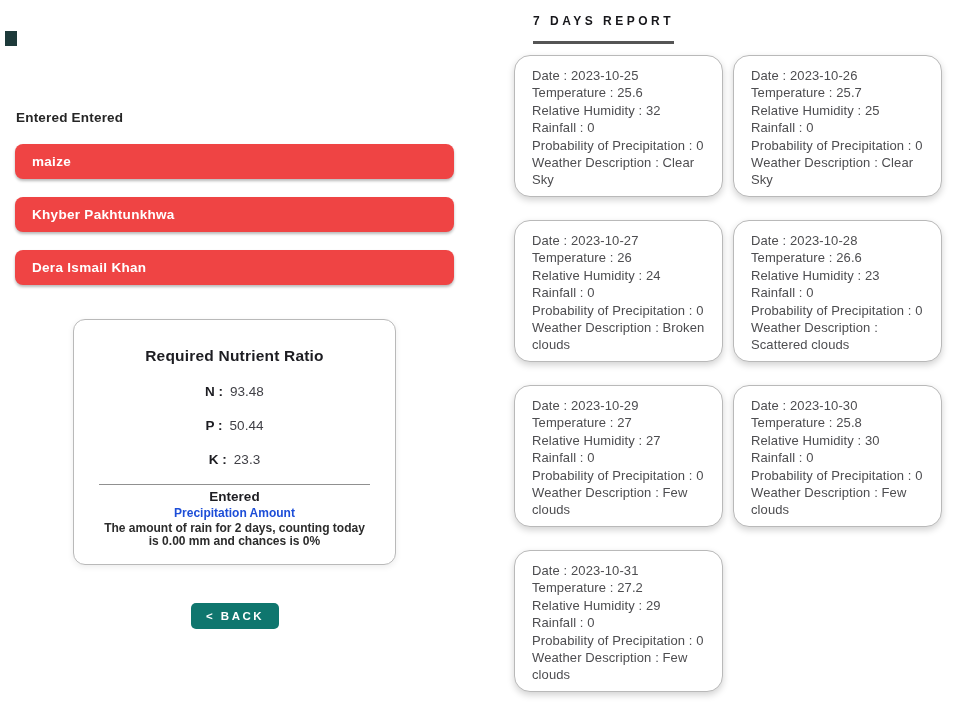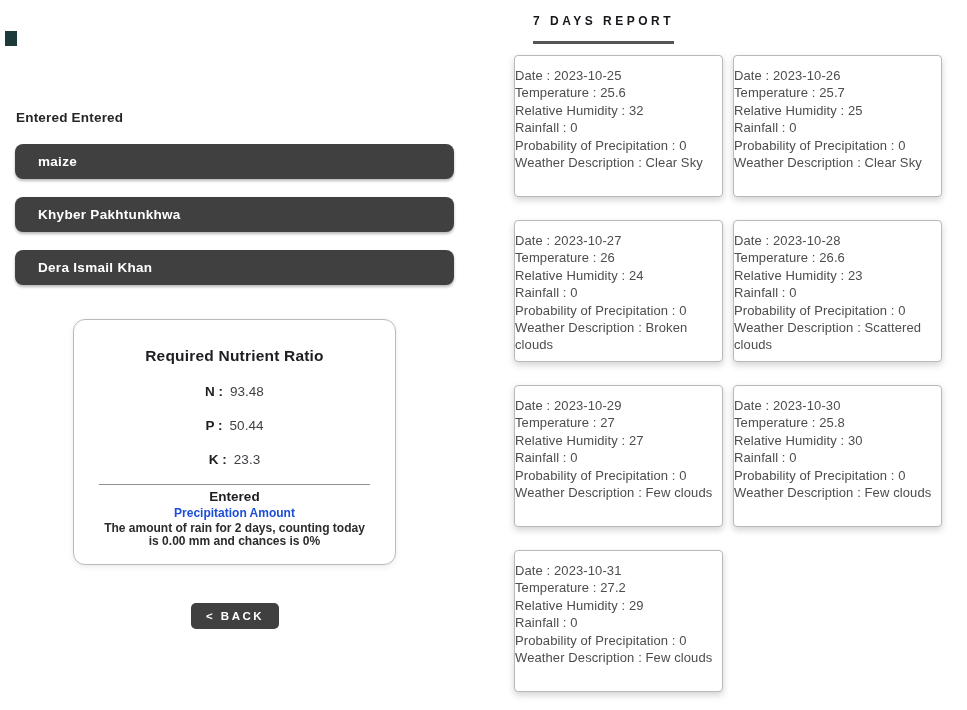--- a/index.html
+++ b/index.html
@@ -5,50 +5,50 @@
   * { margin:0; padding:0; box-sizing:border-box; }
   html,body { width:967px; height:710px; background:#ffffff; position:relative; overflow:hidden;
               font-family:"Liberation Sans", sans-serif; }
 
   .corner-square { position:absolute; left:5px; top:31px; width:12px; height:15px; background:#1d3a3a; }
 
   .entered-details { position:absolute; left:16px; top:110px; font-size:13.5px; font-weight:bold;
                      color:#262626; letter-spacing:0.2px; }
 
   .details { position:absolute; left:15px; top:144px; width:439px; }
-  .detail-bar { height:35px; border-radius:8px; background:#404040; color:#ffffff; font-weight:bold;
+  .detail-bar { height:35px; border-radius:8px; background:#ef4444; color:#ffffff; font-weight:bold;
                 font-size:13.5px; letter-spacing:0.3px; display:flex; align-items:center;
-                padding-left:23px; margin-bottom:18px; box-shadow:0 2px 3px rgba(0,0,0,0.28);
+                padding-left:17px; margin-bottom:18px; box-shadow:0 2px 3px rgba(0,0,0,0.28);
                 cursor:pointer; }
 
   .nutrient-card { position:absolute; left:73px; top:319px; width:323px; height:246px; background:#ffffff;
                    border:1px solid #b9b9b9; border-radius:12px; box-shadow:0 2px 6px rgba(0,0,0,0.08);
                    text-align:center; }
   .nutrient-title { margin-top:27px; font-size:15.5px; font-weight:bold; color:#1d1d22; letter-spacing:0.2px; }
   .nutrient-row { margin-top:19px; font-size:13.5px; }
   .nutrient-row .nl { font-weight:bold; color:#1d1d22; }
   .nutrient-row .nv { color:#3f3f45; margin-left:7px; }
   .nutrient-divider { margin:17px 25px 0; border:none; border-top:1px solid #909090; }
   .message-heading { margin-top:4px; font-size:13.5px; font-weight:bold; color:#1d1d22; }
   .message-subheading { margin-top:2px; font-size:12px; font-weight:bold; color:#1d4ed8; }
   .message-text { margin:2px 26px 0; font-size:12px; font-weight:600; color:#2c2c2c; line-height:13px; }
 
-  .back-button { position:absolute; left:191px; top:603px; width:88px; height:26px; background:#404040;
+  .back-button { position:absolute; left:191px; top:603px; width:88px; height:26px; background:#0f766e;
                  color:#ffffff; font-weight:bold; font-size:11.5px; letter-spacing:2.5px; border:none;
                  border-radius:5px; display:flex; align-items:center; justify-content:center;
                  cursor:pointer; font-family:inherit; }
 
   .report-title-wrap { position:absolute; left:533px; top:11px; }
   .report-title { display:inline-block; font-size:12px; font-weight:bold; color:#17171b;
                   letter-spacing:3.5px; padding-bottom:13px; border-bottom:3px solid #555555; }
 
   .report-grid { position:absolute; left:514px; top:55px; display:grid;
                  grid-template-columns:209px 209px; column-gap:10px; row-gap:23px; }
-  .wcard { width:209px; height:142px; background:#ffffff; border:1px solid #b9b9b9; border-radius:4px;
-           padding:11px 0; box-shadow:0 3px 7px rgba(0,0,0,0.18); color:#4d4d50;
+  .wcard { width:209px; height:142px; background:#ffffff; border:1px solid #b9b9b9; border-radius:16px;
+           padding:11px 17px; box-shadow:0 3px 7px rgba(0,0,0,0.18); color:#4d4d50;
            font-size:13px; line-height:17.4px; letter-spacing:0.1px; }
 </style>
 </head>
 <body>
 
 <div class="corner-square"></div>
 
 <div class="entered-details">Entered Entered</div>
 
 <div class="details">

